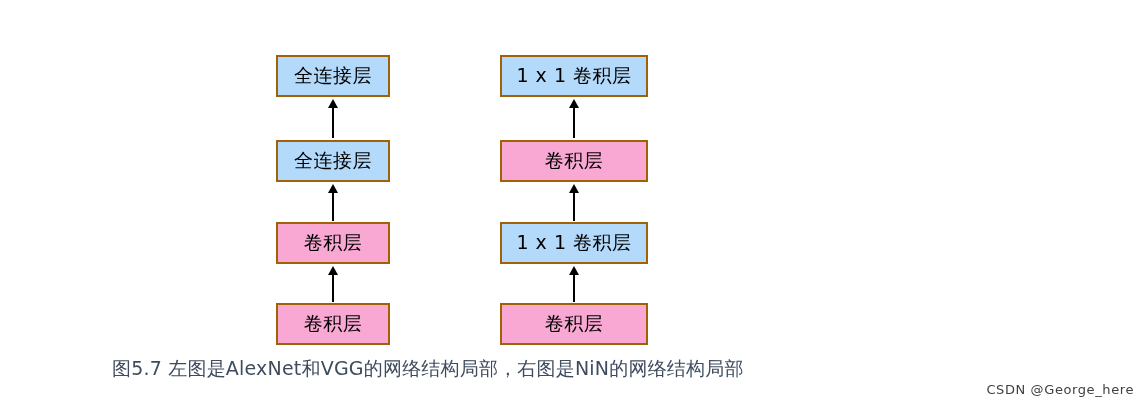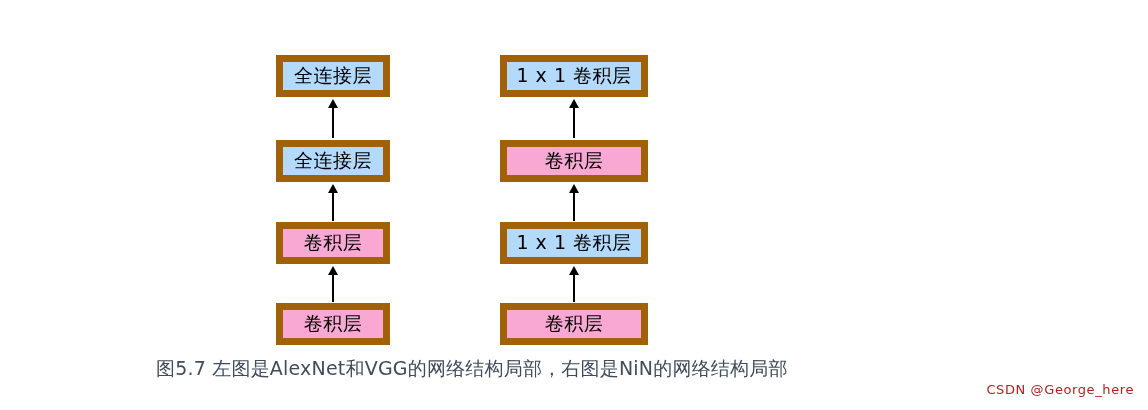--- a/index.html
+++ b/index.html
@@ -20,21 +20,21 @@
     left: 0;
     top: 0;
     width: 1148px;
     height: 410px;
   }
 
   
   .node {
     position: absolute;
     box-sizing: border-box;
-    border: 7px solid #a16207;
+    border: 2px solid #a16207;
     display: flex;
     align-items: center;
     justify-content: center;
     color: #000000;
     font-size: 19px;
     line-height: 1;
     letter-spacing: 0.5px;
     white-space: nowrap;
     user-select: none;
   }
@@ -73,31 +73,30 @@
   
   #caption {
     position: absolute;
     left: 112px;
     top: 356px;
     font-size: 19px;
     line-height: 24px;
     color: #3f4c5e;
     white-space: nowrap;
     letter-spacing: 0.2px;
-    margin-left: 44px;
   }
 
   
   #watermark {
     position: absolute;
     right: 14px;
     top: 382px;
     font-size: 13px;
     line-height: 16px;
-    color: #b91c1c;
+    color: #404040;
     letter-spacing: 0.6px;
     white-space: nowrap;
   }
 </style>
 </head>
 <body>
 
 <div id="figure-canvas">
 
   <div class="node fill-light" style="left:276px; top:55px; width:114px; height:42px;">

